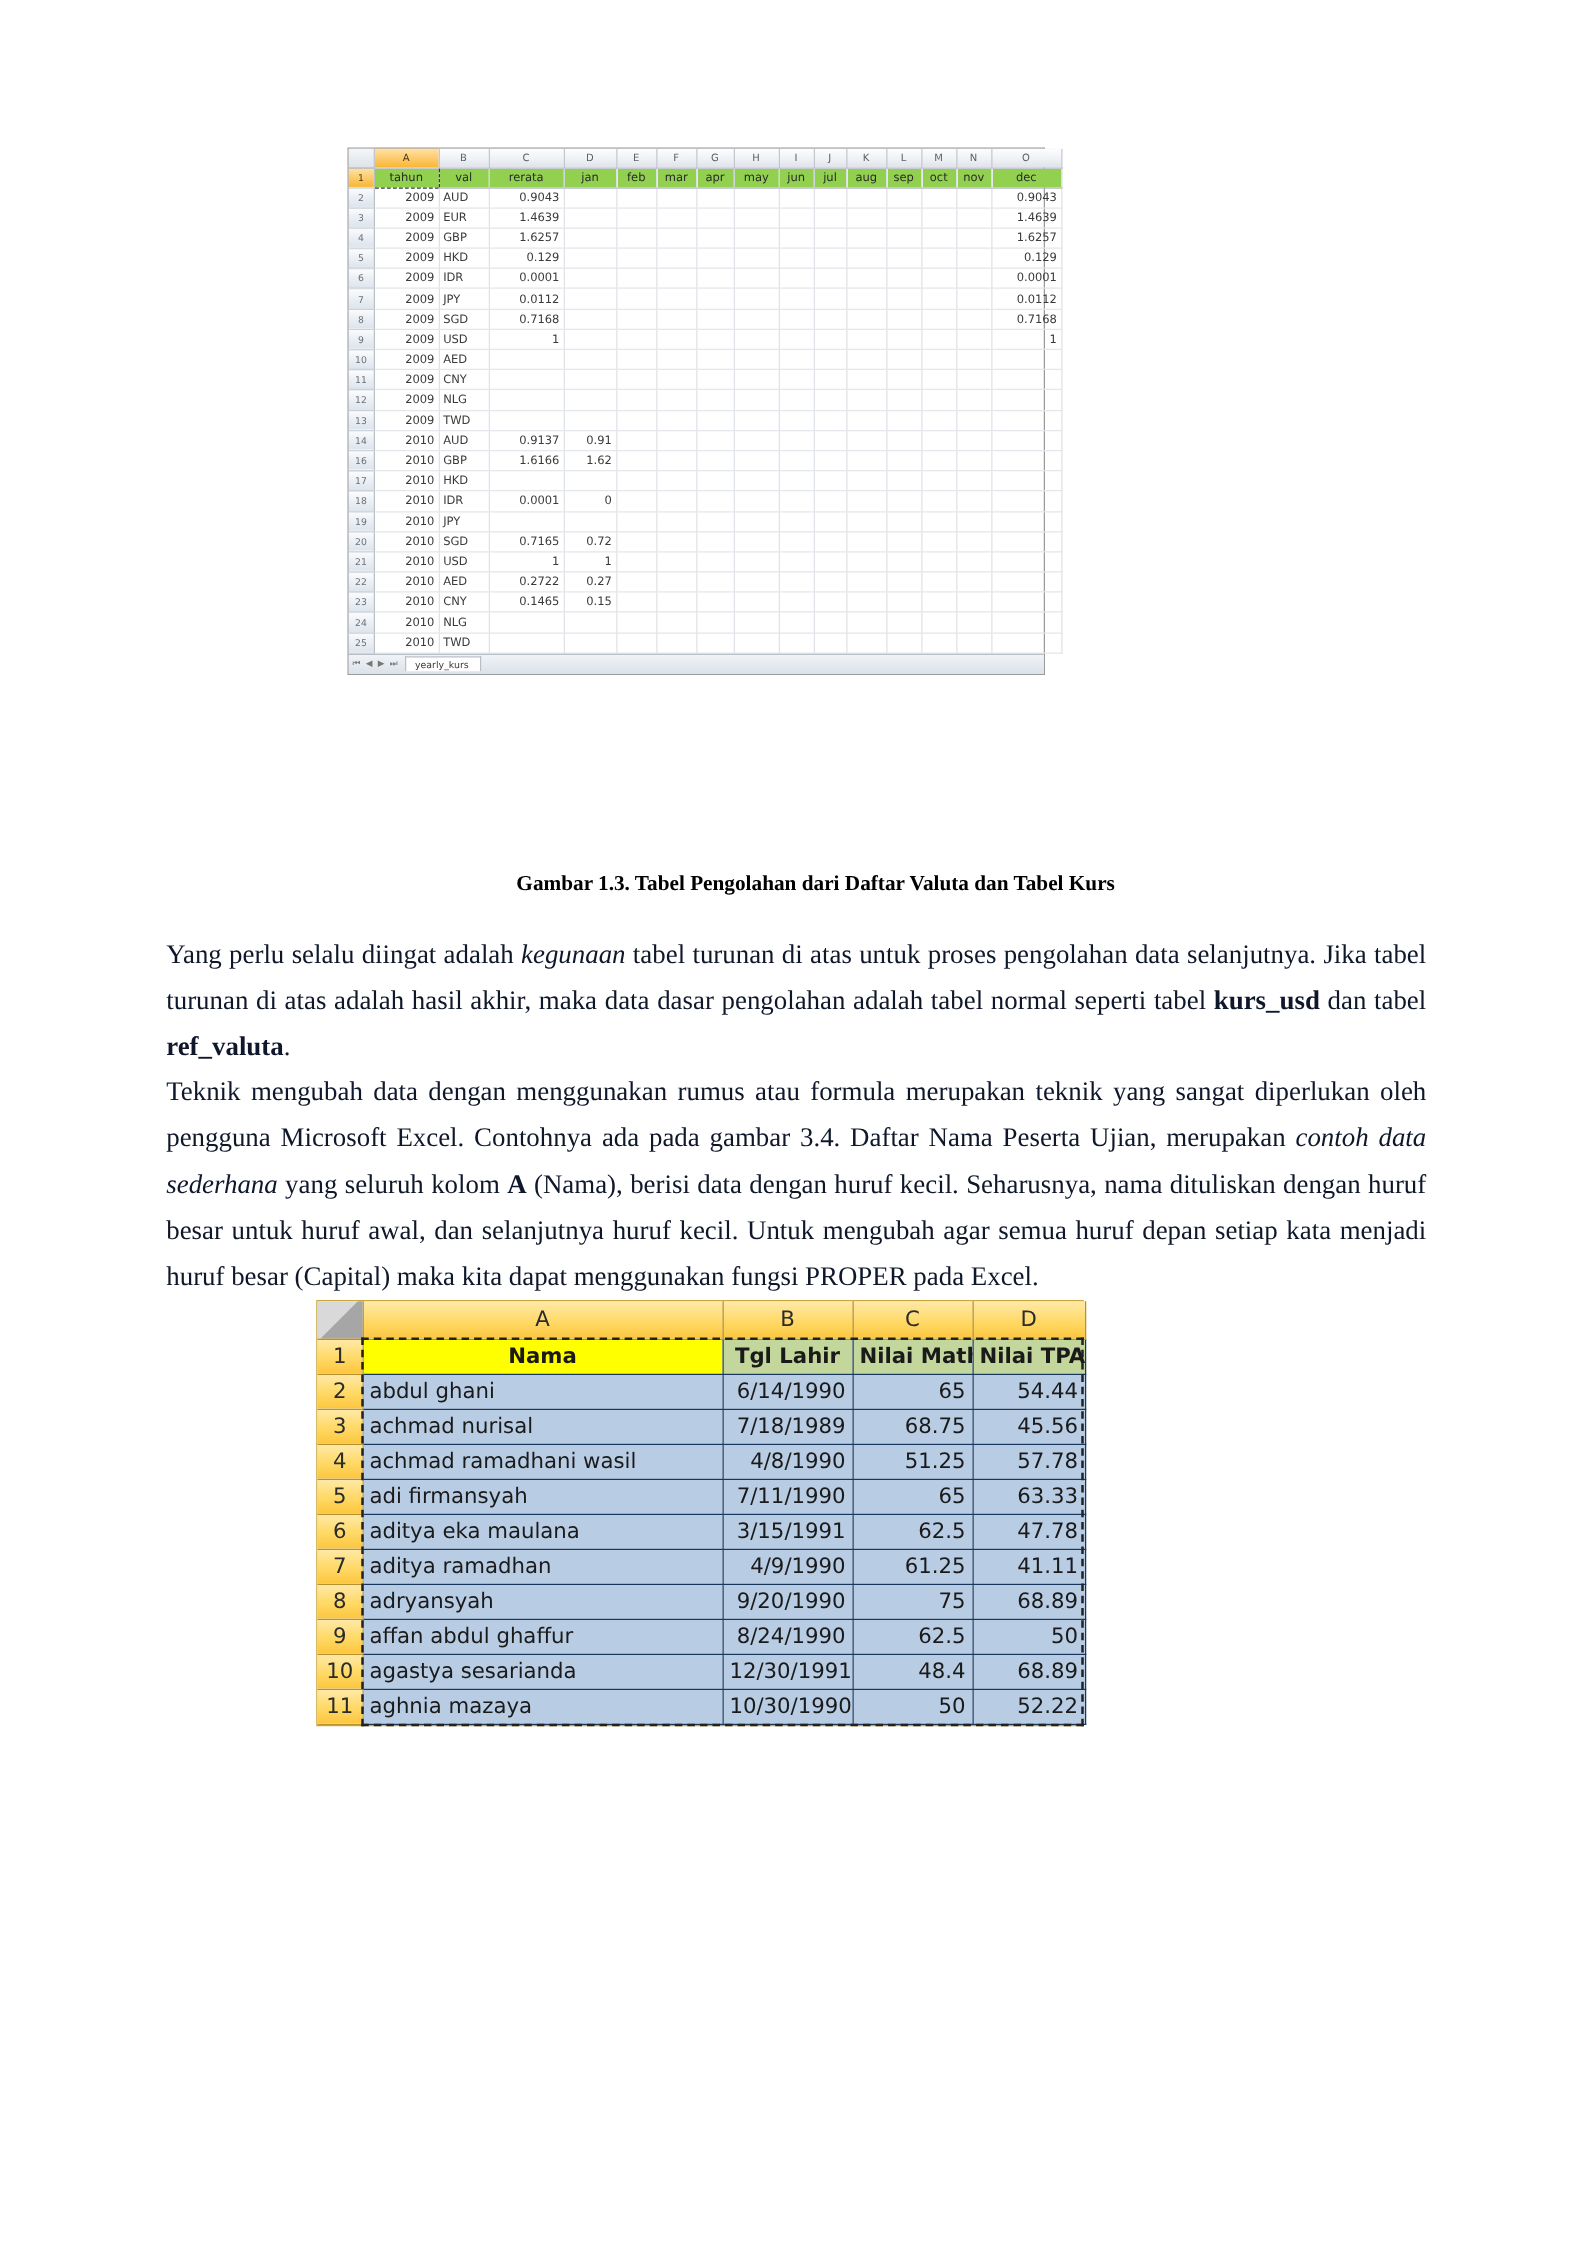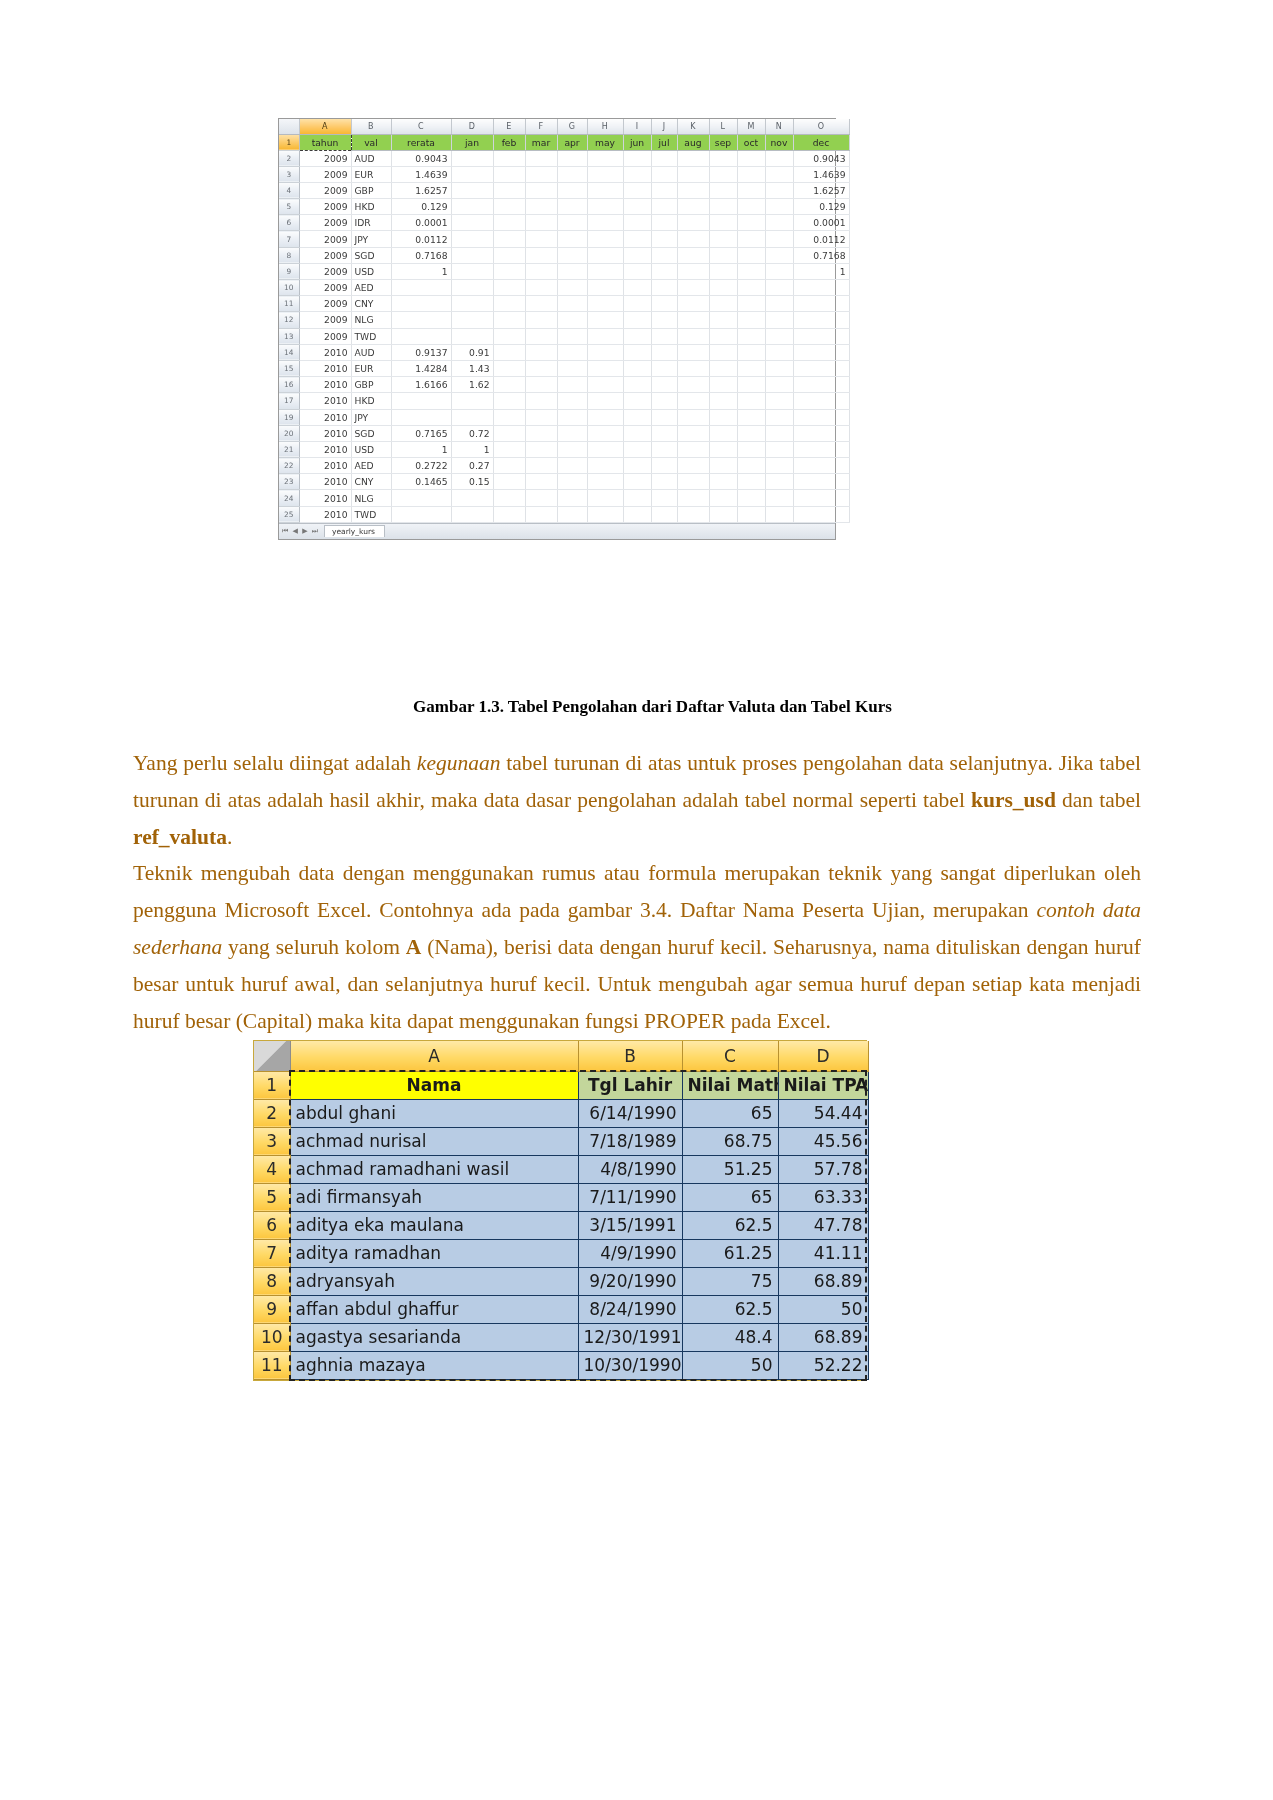--- a/index.html
+++ b/index.html
@@ -130,21 +130,21 @@
   }
 
   
   .body-text {
     position: absolute;
     left: 133px;
     width: 1008px;
     font-family: "Liberation Serif", serif;
     font-size: 21.5px;
     line-height: 37px;
-    color: #a16207;
+    color: #0f172a;
     text-align: justify;
   }
   .body-text p { margin: 0; }
   .body-text .i { font-style: italic; }
   .body-text .b { font-weight: bold; }
 
   
   .fig14-wrap {
     position: absolute;
     left: 253px;
@@ -506,38 +506,20 @@
               <td class="cell txt"></td>
               <td class="cell txt"></td>
               <td class="cell txt"></td>
               <td class="cell txt"></td>
               <td class="cell txt"></td>
               <td class="cell txt"></td>
               <td class="cell txt"></td>
               <td class="cell txt"></td>
             </tr>
             <tr>
-              <td class="rn">15</td>
-              <td class="cell num">2010</td>
-              <td class="cell txt">EUR</td>
-              <td class="cell num">1.4284</td>
-              <td class="cell num">1.43</td>
-              <td class="cell txt"></td>
-              <td class="cell txt"></td>
-              <td class="cell txt"></td>
-              <td class="cell txt"></td>
-              <td class="cell txt"></td>
-              <td class="cell txt"></td>
-              <td class="cell txt"></td>
-              <td class="cell txt"></td>
-              <td class="cell txt"></td>
-              <td class="cell txt"></td>
-              <td class="cell txt"></td>
-            </tr>
-            <tr>
               <td class="rn">16</td>
               <td class="cell num">2010</td>
               <td class="cell txt">GBP</td>
               <td class="cell num">1.6166</td>
               <td class="cell num">1.62</td>
               <td class="cell txt"></td>
               <td class="cell txt"></td>
               <td class="cell txt"></td>
               <td class="cell txt"></td>
               <td class="cell txt"></td>
@@ -547,20 +529,38 @@
               <td class="cell txt"></td>
               <td class="cell txt"></td>
               <td class="cell txt"></td>
             </tr>
             <tr>
               <td class="rn">17</td>
               <td class="cell num">2010</td>
               <td class="cell txt">HKD</td>
               <td class="cell txt"></td>
               <td class="cell txt"></td>
+              <td class="cell txt"></td>
+              <td class="cell txt"></td>
+              <td class="cell txt"></td>
+              <td class="cell txt"></td>
+              <td class="cell txt"></td>
+              <td class="cell txt"></td>
+              <td class="cell txt"></td>
+              <td class="cell txt"></td>
+              <td class="cell txt"></td>
+              <td class="cell txt"></td>
+              <td class="cell txt"></td>
+            </tr>
+            <tr>
+              <td class="rn">18</td>
+              <td class="cell num">2010</td>
+              <td class="cell txt">IDR</td>
+              <td class="cell num">0.0001</td>
+              <td class="cell num">0</td>
               <td class="cell txt"></td>
               <td class="cell txt"></td>
               <td class="cell txt"></td>
               <td class="cell txt"></td>
               <td class="cell txt"></td>
               <td class="cell txt"></td>
               <td class="cell txt"></td>
               <td class="cell txt"></td>
               <td class="cell txt"></td>
               <td class="cell txt"></td>

